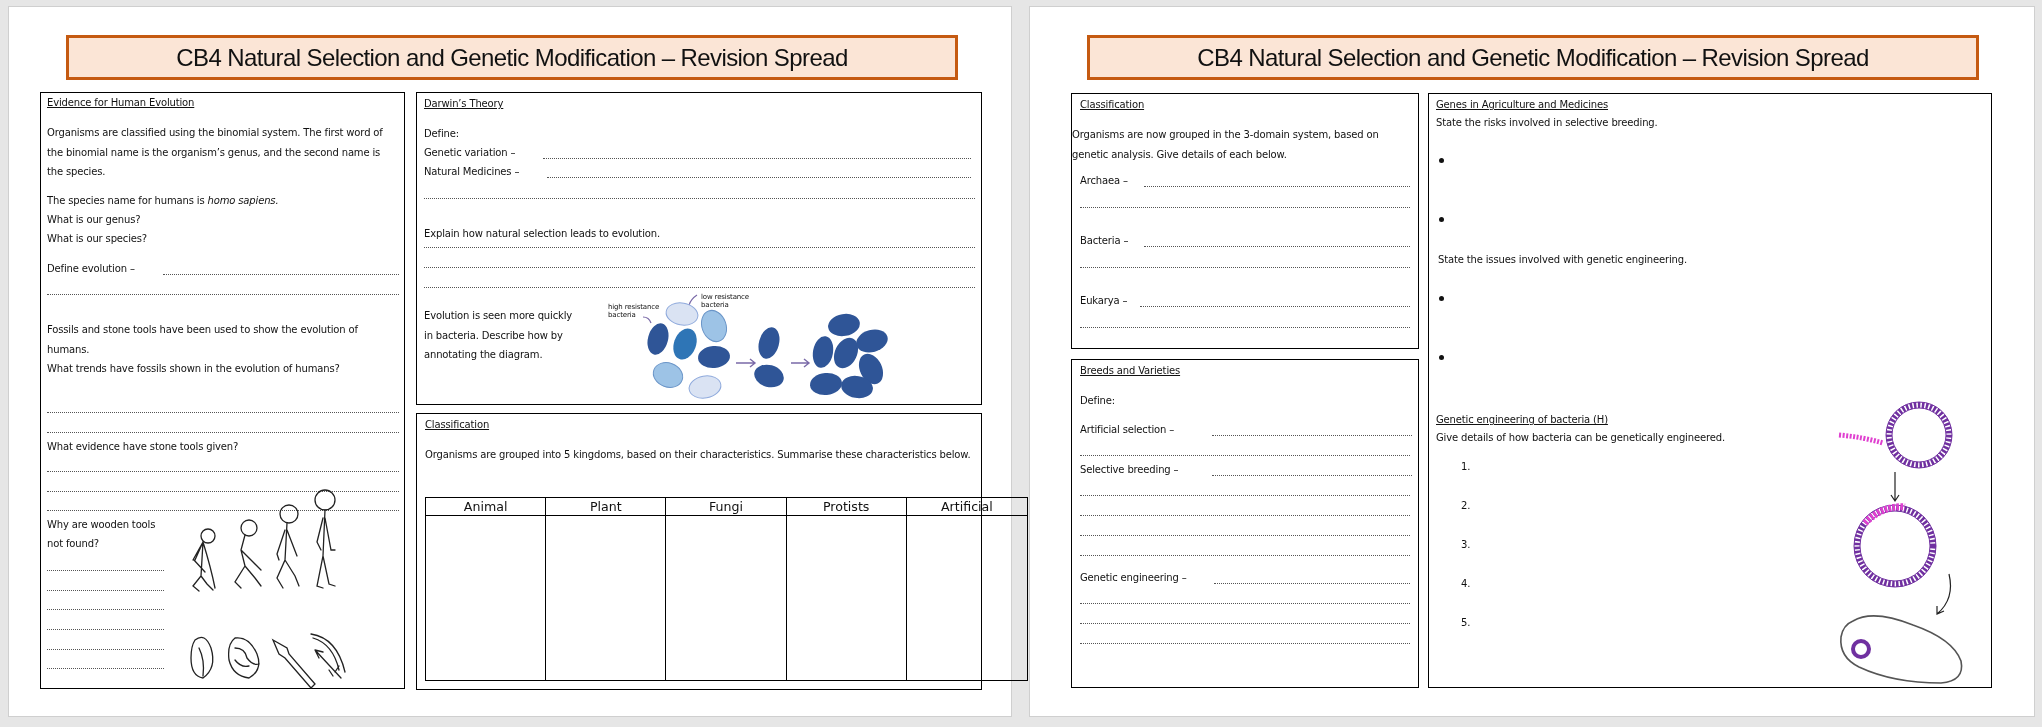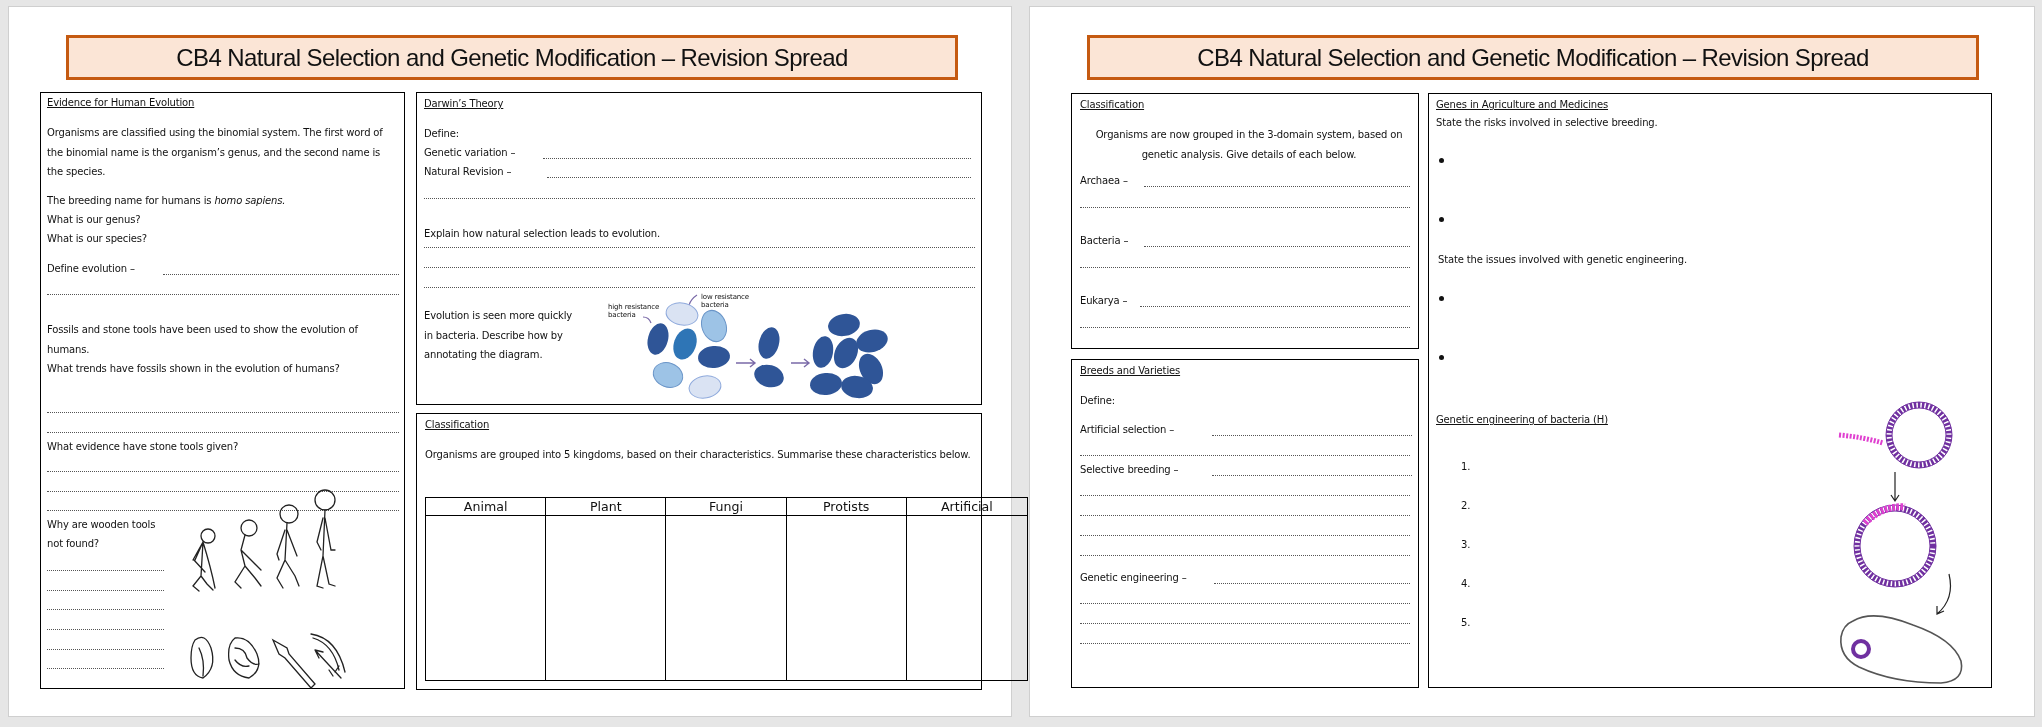--- a/index.html
+++ b/index.html
@@ -27,21 +27,21 @@
 <body>
 
 <div class="page" style="left:8px;top:6px;width:1004px;height:711px;">
 
   <div class="header" style="left:57px;top:28px;width:892px;height:45px;">CB4 Natural Selection and Genetic Modification – Revision Spread</div>
 
   <div class="box" style="left:31px;top:85px;width:365px;height:597px;">
     <div class="t title" style="left:6px;top:0px;">Evidence for Human Evolution</div>
     <div class="t wrap" style="left:6px;top:30px;width:352px;">Organisms are classified using the binomial system. The first word of the binomial name is the organism’s genus, and the second name is the species.</div>
     <div class="t" style="left:6px;top:98px;">
-      <span>The breeding name for humans is </span><span class="it">homo sapiens.</span>
+      <span>The species name for humans is </span><span class="it">homo sapiens.</span>
     </div>
     <div class="t" style="left:6px;top:117px;">What is our genus?</div>
     <div class="t" style="left:6px;top:136px;">What is our species?</div>
     <div class="t" style="left:6px;top:166px;">Define evolution –</div>
     <div class="dots" style="left:122px;top:181px;width:236px;"></div>
     <div class="dots" style="left:6px;top:201px;width:352px;"></div>
     <div class="t wrap" style="left:6px;top:227px;width:330px;">Fossils and stone tools have been used to show the evolution of humans.</div>
     <div class="t wrap" style="left:6px;top:266px;width:330px;">What trends have fossils shown in the evolution of humans?</div>
     <div class="dots" style="left:6px;top:319px;width:352px;"></div>
     <div class="dots" style="left:6px;top:339px;width:352px;"></div>
@@ -79,21 +79,21 @@
       <path d="M90 142 L104 150 L106 156 L132 186 L128 190 L102 160 L96 156 Z"></path>
       <path d="M128 136 Q154 140 162 174 M130 140 Q150 146 156 172 M132 152 L158 180 M132 152 L136 160 M132 152 L140 154 M152 174 L156 168 M150 178 L146 172"></path>
     </svg>
   </div>
 
   <div class="box" style="left:407px;top:85px;width:566px;height:313px;">
     <div class="t title" style="left:7px;top:1px;">Darwin’s Theory</div>
     <div class="t" style="left:7px;top:31px;">Define:</div>
     <div class="t" style="left:7px;top:50px;">Genetic variation –</div>
     <div class="dots" style="left:126px;top:65px;width:428px;"></div>
-    <div class="t" style="left:7px;top:69px;">Natural Revision –</div>
+    <div class="t" style="left:7px;top:69px;">Natural Medicines –</div>
     <div class="dots" style="left:130px;top:84px;width:424px;"></div>
     <div class="dots" style="left:7px;top:105px;width:551px;"></div>
     <div class="t" style="left:7px;top:122px;margin-top:9px;">Explain how natural selection leads to evolution.</div>
     <div class="dots" style="left:7px;top:154px;width:551px;"></div>
     <div class="dots" style="left:7px;top:174px;width:551px;"></div>
     <div class="dots" style="left:7px;top:194px;width:551px;"></div>
     <div class="t" style="left:7px;top:213px;">Evolution is seen more quickly</div>
     <div class="t" style="left:7px;top:233px;">in bacteria. Describe how by</div>
     <div class="t" style="left:7px;top:252px;">annotating the diagram.</div>
 
@@ -146,21 +146,21 @@
     </div>
   </div>
 </div>
 
 <div class="page" style="left:1029px;top:6px;width:1006px;height:711px;">
 
   <div class="header" style="left:57px;top:28px;width:892px;height:45px;">CB4 Natural Selection and Genetic Modification – Revision Spread</div>
 
   <div class="box" style="left:41px;top:86px;width:348px;height:256px;">
     <div class="t title" style="left:8px;top:1px;">Classification</div>
-    <div class="t wrap" style="left:8px;top:31px;width:338px;text-align:center;">Organisms are now grouped in the 3-domain system, based on genetic analysis. Give details of each below.</div>
+    <div class="t wrap" style="left:0;top:31px;width:338px;">Organisms are now grouped in the 3-domain system, based on genetic analysis. Give details of each below.</div>
     <div class="t" style="left:8px;top:77px;">Archaea –</div>
     <div class="dots" style="left:72px;top:92px;width:266px;"></div>
     <div class="dots" style="left:8px;top:113px;width:330px;"></div>
     <div class="t" style="left:8px;top:137px;">Bacteria –</div>
     <div class="dots" style="left:72px;top:152px;width:266px;"></div>
     <div class="dots" style="left:8px;top:173px;width:330px;"></div>
     <div class="t" style="left:8px;top:197px;">Eukarya –</div>
     <div class="dots" style="left:68px;top:212px;width:270px;"></div>
     <div class="dots" style="left:8px;top:233px;width:330px;"></div>
   </div>
@@ -187,20 +187,21 @@
   <div class="box" style="left:398px;top:86px;width:564px;height:595px;">
     <div class="t title" style="left:7px;top:1px;">Genes in Agriculture and Medicines</div>
     <div class="t" style="left:7px;top:19px;">State the risks involved in selective breeding.</div>
     <div class="bullet" style="left:10px;top:64px;"></div>
     <div class="bullet" style="left:10px;top:123px;"></div>
     <div class="t" style="left:9px;top:156px;">State the issues involved with genetic engineering.</div>
     <div class="bullet" style="left:10px;top:202px;"></div>
     <div class="bullet" style="left:10px;top:261px;"></div>
 
     <div class="t title" style="left:7px;top:316px;">Genetic engineering of bacteria (H)</div>
+    <div class="t" style="left:7px;top:334px;">Give details of how bacteria can be genetically engineered.</div>
     <div class="t" style="left:32px;top:363px;">1.</div>
     <div class="t" style="left:32px;top:402px;">2.</div>
     <div class="t" style="left:32px;top:441px;">3.</div>
     <div class="t" style="left:32px;top:480px;">4.</div>
     <div class="t" style="left:32px;top:519px;">5.</div>
 
     <svg style="left:404px;top:305px;" width="150" height="285" viewBox="0 0 150 285" fill="none">
 
       <path d="M6 36 Q30 38 50 44" stroke="#e040d0" stroke-width="5" stroke-dasharray="2 1.5"></path>
 

